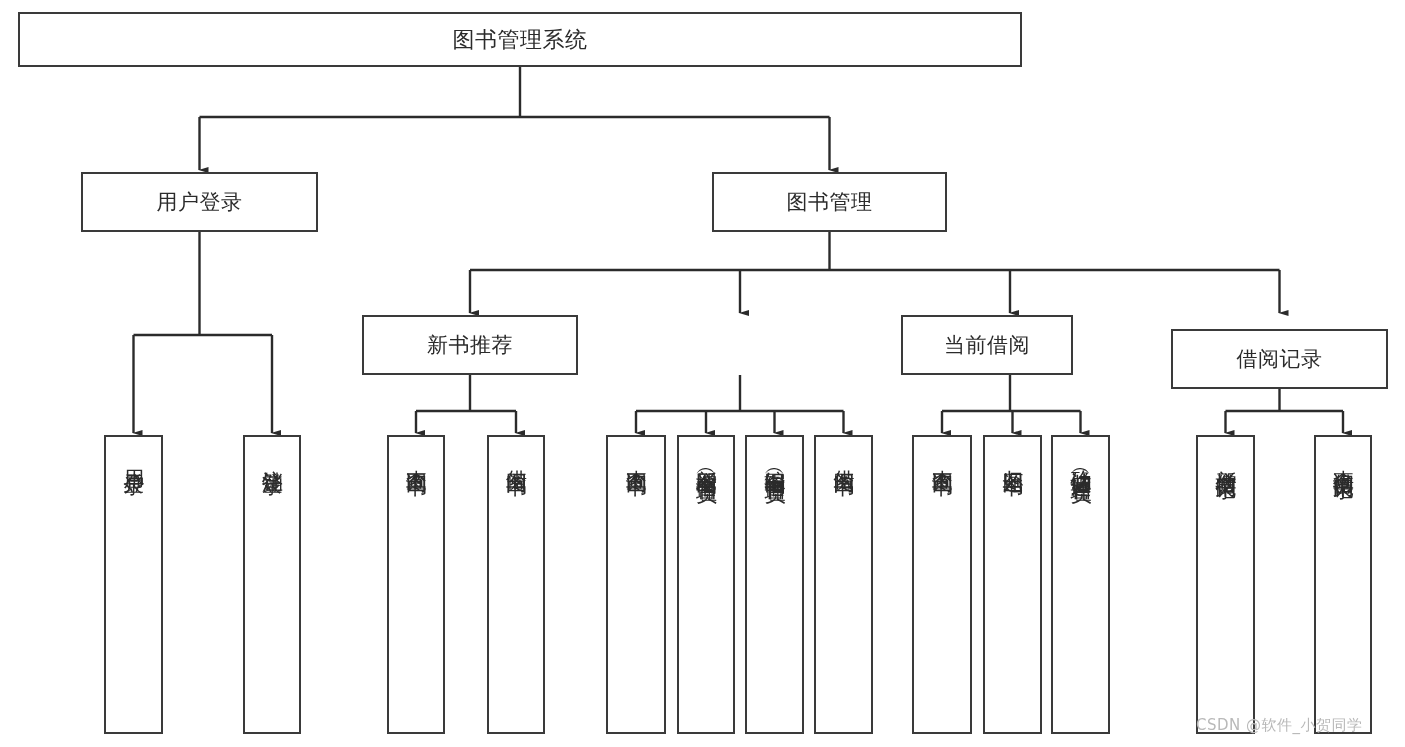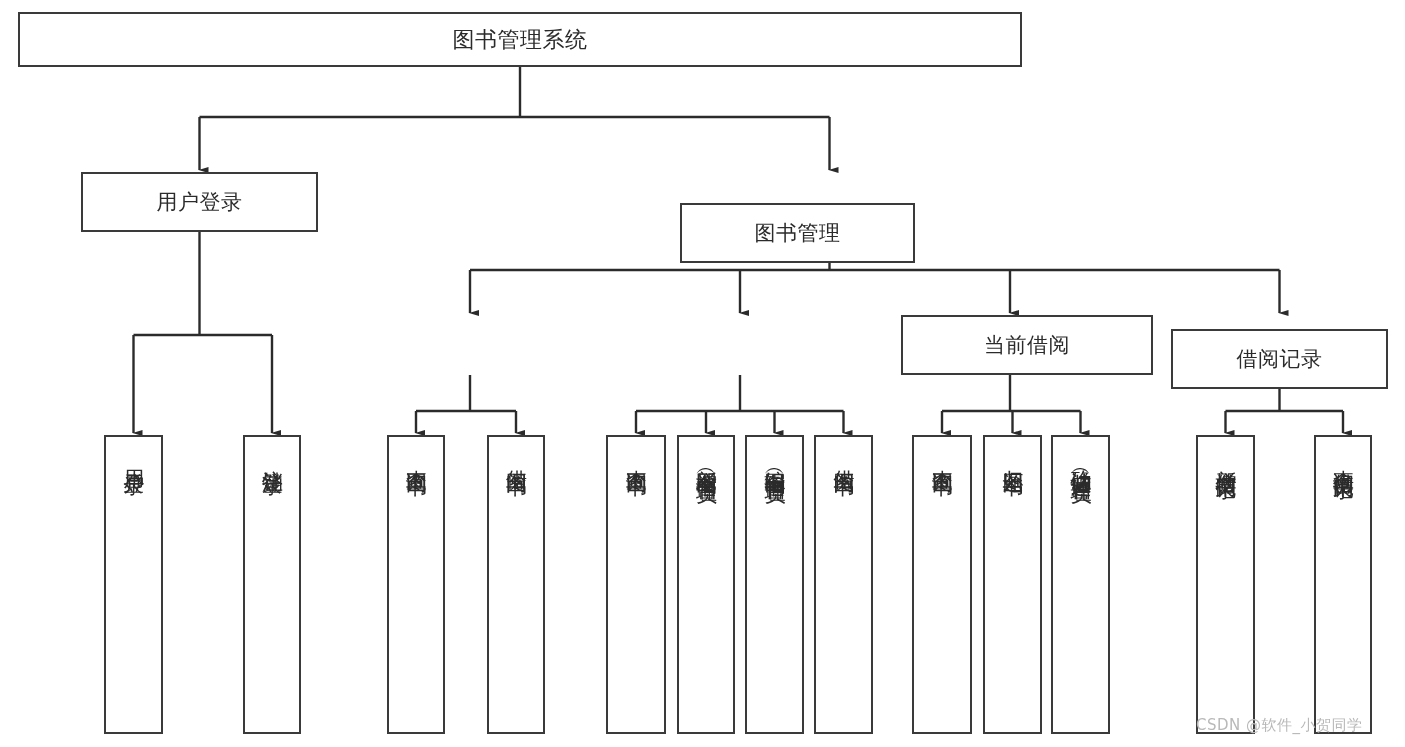--- a/index.html
+++ b/index.html
@@ -110,25 +110,28 @@
       </g>
   </svg>
 
   <div class="node root" id="node-root" style="left: 18px; top: 12px; width: 1004px; height: 55px;">
     <span class="label">图书管理系统</span>
   </div>
 
   <div class="node" id="node-l2-0" style="left: 81px; top: 172px; width: 237px; height: 60px;">
     <span class="label">用户登录</span>
   </div>
-  <div class="node" id="node-l2-1" style="left: 680px; top: 172px; width: 235px; height: 60px; margin-top: 31px;">
+  <div class="node" id="node-l2-1" style="left: 712px; top: 172px; width: 235px; height: 60px;">
     <span class="label">图书管理</span>
   </div>
 
-  <div class="node" id="node-l3-2" style="left: 901px; top: 315px; width: 252px; height: 60px;">
+  <div class="node" id="node-l3-0" style="left: 362px; top: 315px; width: 216px; height: 60px;">
+    <span class="label">新书推荐</span>
+  </div>
+  <div class="node" id="node-l3-2" style="left: 901px; top: 315px; width: 172px; height: 60px;">
     <span class="label">当前借阅</span>
   </div>
   <div class="node" id="node-l3-3" style="left: 1171px; top: 329px; width: 217px; height: 60px;">
     <span class="label">借阅记录</span>
   </div>
 
   <div class="node vertical" id="node-leaf-0" style="left: 104px; top: 435px; width: 59px; height: 299px;">
     <span class="label">用户登录</span>
   </div>
   <div class="node vertical" id="node-leaf-1" style="left: 243px; top: 435px; width: 58px; height: 299px;">

